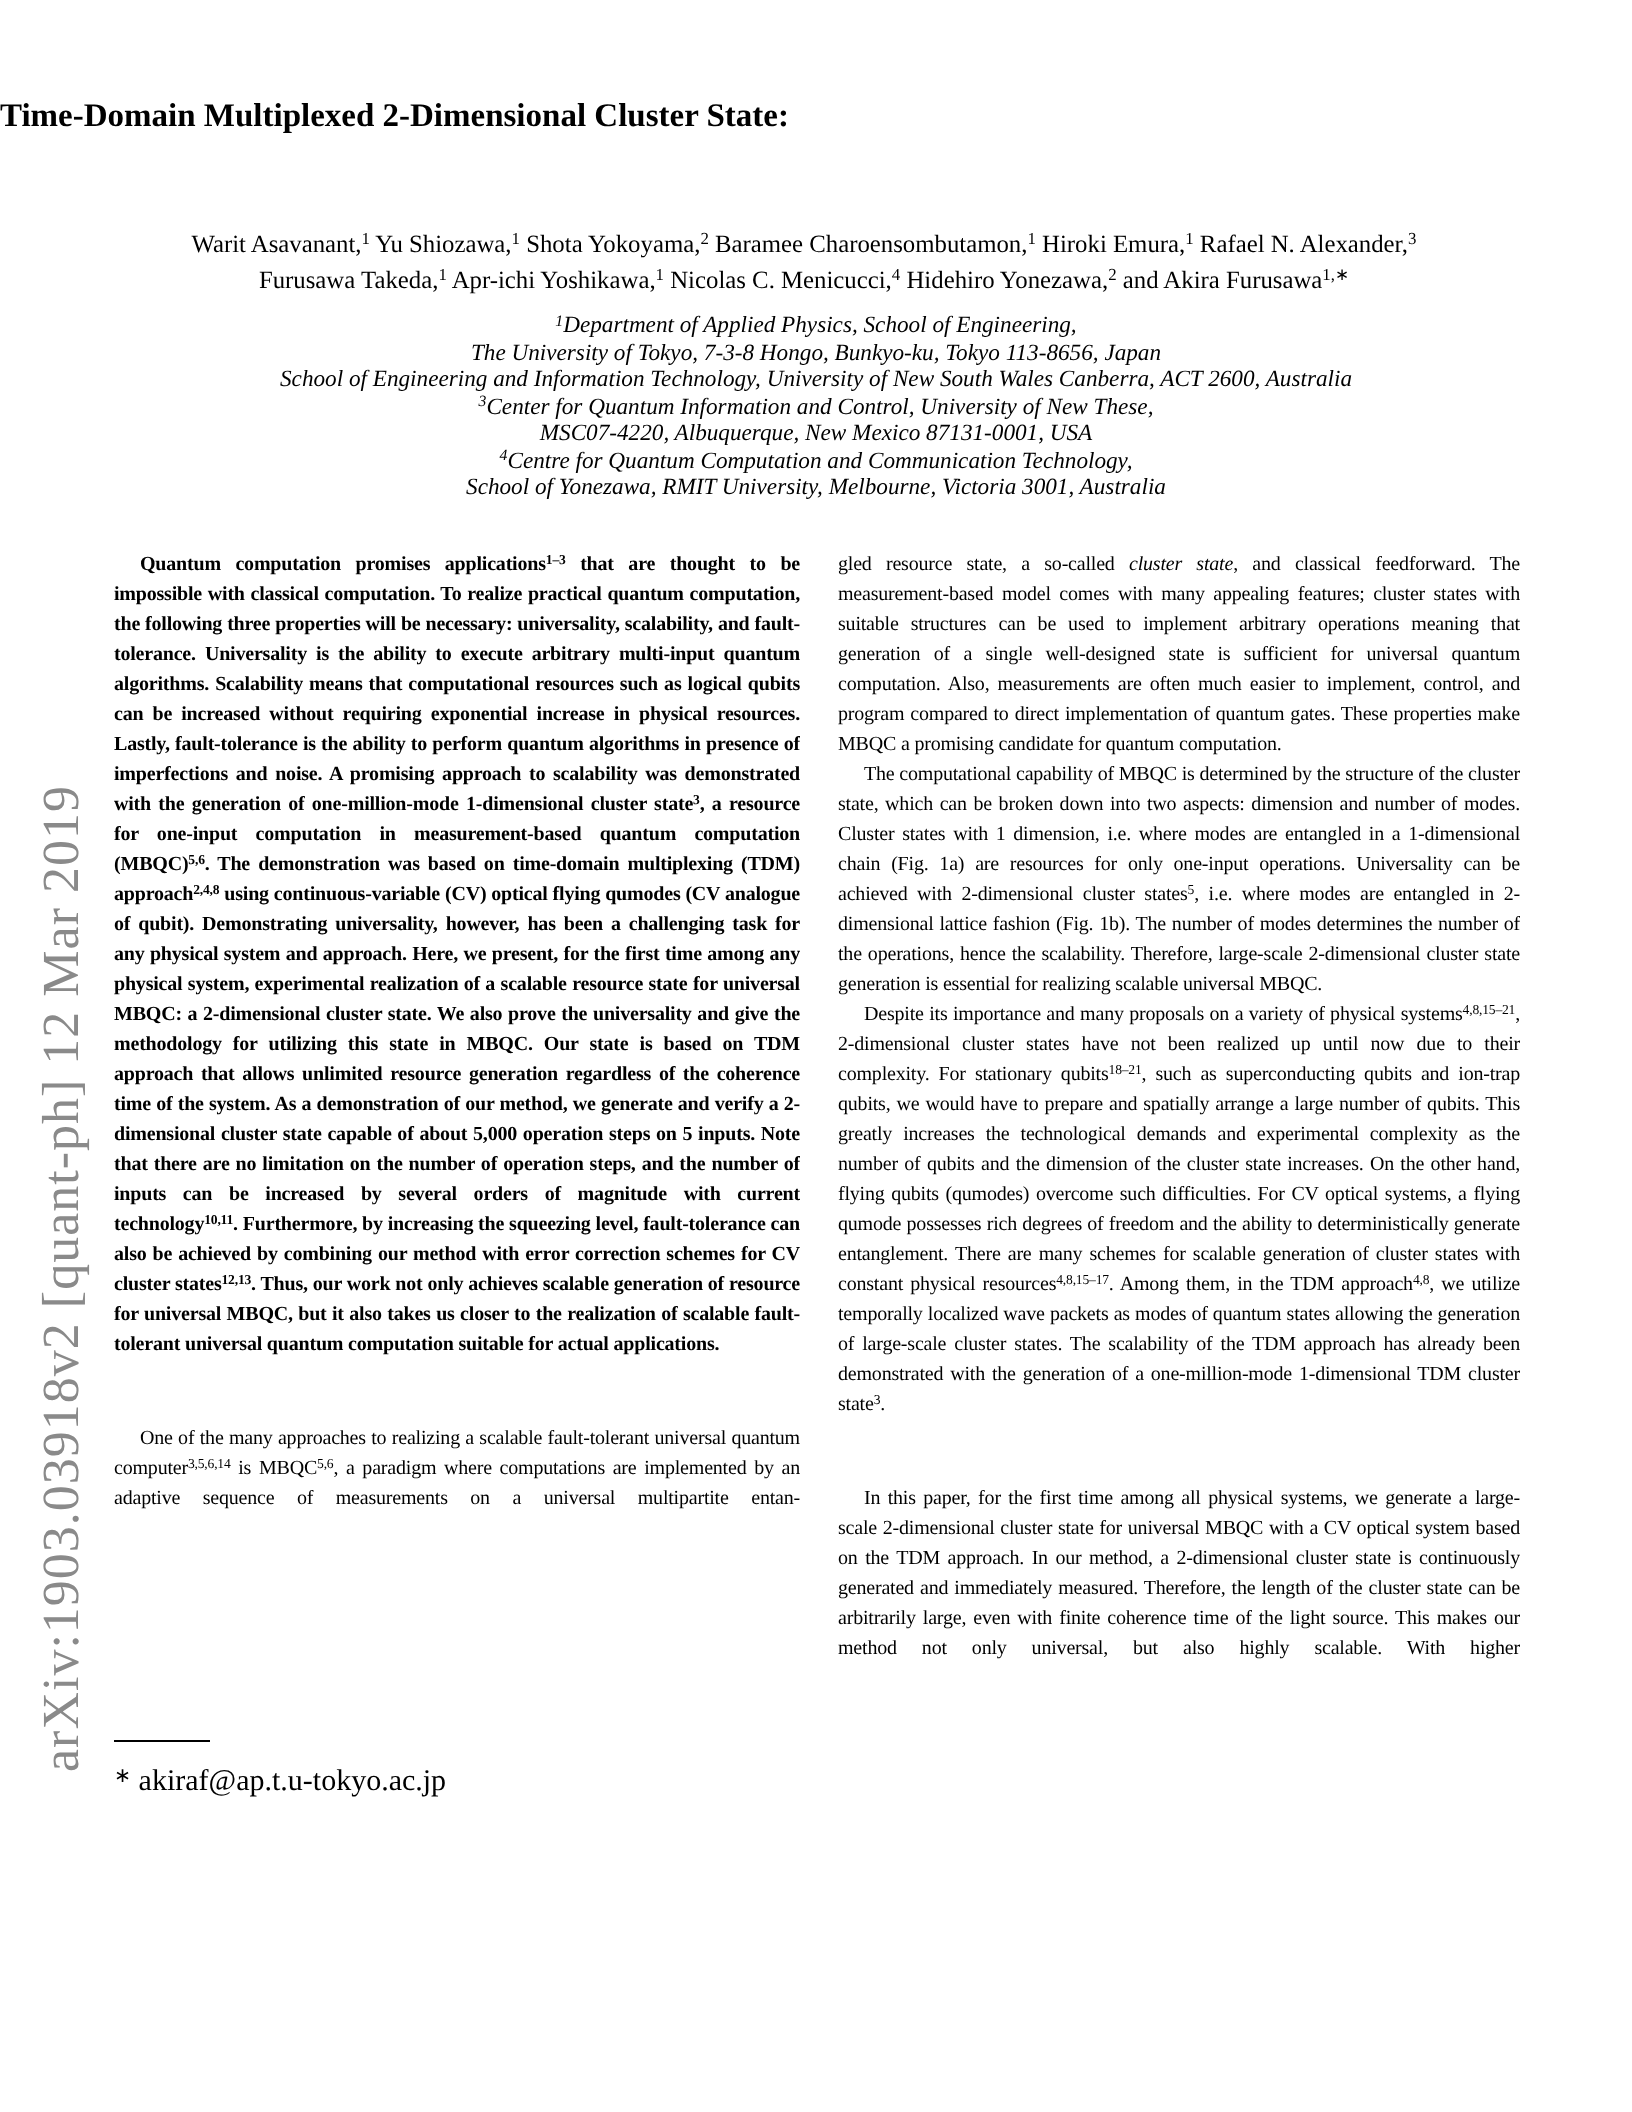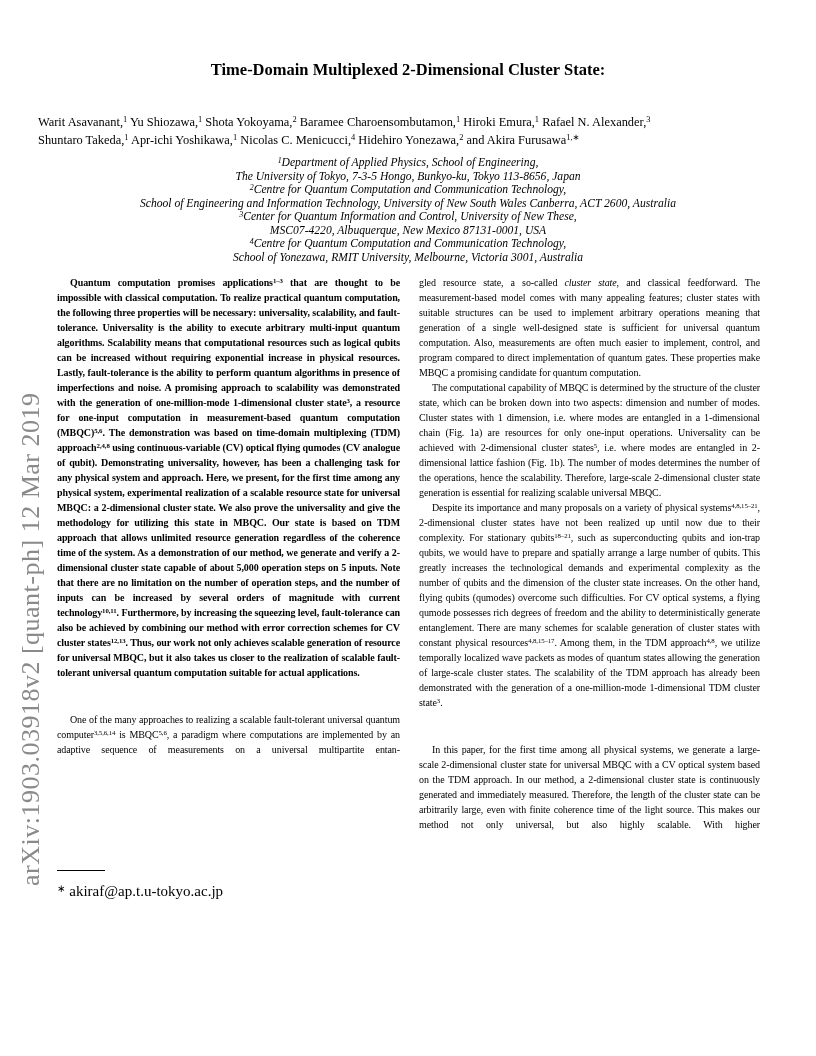--- a/index.html
+++ b/index.html
@@ -8,26 +8,26 @@
     background:#ffffff; color:#000000; overflow:hidden;
     font-family:"Liberation Serif", serif;
   }
   .watermark {
     position:absolute; left:16px; top:886px;
     transform:rotate(-90deg); transform-origin:0 0;
     font-size:26px; letter-spacing:0.5px; white-space:nowrap;
     color:#8a8a8a;
   }
   .title-block {
-    position:absolute; top:60px; left:0; right:0;
-    text-align:center; font-weight:bold; font-size:16.5px; line-height:19.5px;
+    position:absolute; top:48px; left:0; right:0;
+    text-align:left; font-weight:bold; font-size:16.5px; line-height:19.5px;
   }
   .author-block {
-    position:absolute; top:114px; left:38px; right:30px;
-    font-size:12.4px; line-height:17.5px;
+    position:absolute; top:114px; left:18px; right:30px;
+    text-align:center; font-size:12.4px; line-height:17.5px;
   }
   .affil-block {
     position:absolute; top:156px; left:30px; right:30px;
     text-align:center; font-style:italic; font-size:11.6px; line-height:13.5px;
   }
   .col {
     position:absolute; top:275px; overflow:hidden;
     font-size:10px; line-height:15px; letter-spacing:-0.1px;
     text-align:justify;
   }
@@ -54,27 +54,26 @@
 <div class="page">
 
   <div class="watermark">arXiv:1903.03918v2  [quant-ph]  12 Mar 2019</div>
 
   <div class="title-block">
     <div>Time-Domain Multiplexed 2-Dimensional Cluster State:</div>
   </div>
 
   <div class="author-block">
     <div><span>Warit Asavanant,</span><sup>1</sup><span> Yu Shiozawa,</span><sup>1</sup><span> Shota Yokoyama,</span><sup>2</sup><span> Baramee Charoensombutamon,</span><sup>1</sup><span> Hiroki Emura,</span><sup>1</sup><span> Rafael N. Alexander,</span><sup>3</sup></div>
-    <div><span>Shuntaro Takeda,</span><sup>1</sup><span> Apr-ichi Yoshikawa,</span><sup>1</sup><span> Nicolas C. Menicucci,</span><sup>4</sup><span> Hidehiro Yonezawa,</span><sup>2</sup><span> and Akira Furusawa</span><sup>1,∗</sup></div>
+    <div><span>Furusawa Takeda,</span><sup>1</sup><span> Apr-ichi Yoshikawa,</span><sup>1</sup><span> Nicolas C. Menicucci,</span><sup>4</sup><span> Hidehiro Yonezawa,</span><sup>2</sup><span> and Akira Furusawa</span><sup>1,∗</sup></div>
   </div>
 
   <div class="affil-block">
       <div><sup>1</sup><span>Department of Applied Physics, School of Engineering,</span></div>
-      <div><span>The University of Tokyo, 7-3-5 Hongo, Bunkyo-ku, Tokyo 113-8656, Japan</span></div>
-      <div><sup>2</sup><span>Centre for Quantum Computation and Communication Technology,</span></div>
+      <div><span>The University of Tokyo, 7-3-8 Hongo, Bunkyo-ku, Tokyo 113-8656, Japan</span></div>
       <div><span>School of Engineering and Information Technology, University of New South Wales Canberra, ACT 2600, Australia</span></div>
       <div><sup>3</sup><span>Center for Quantum Information and Control, University of New These,</span></div>
       <div><span>MSC07-4220, Albuquerque, New Mexico 87131-0001, USA</span></div>
       <div><sup>4</sup><span>Centre for Quantum Computation and Communication Technology,</span></div>
       <div><span>School of Yonezawa, RMIT University, Melbourne, Victoria 3001, Australia</span></div>
     </div>
 
   <div class="col col-left">
       <p class="para indent bold"><span>Quantum computation promises applications</span><sup>1–3</sup><span> that are thought to be impossible with classical computation. To realize practical quantum computation, the following three properties will be necessary: universality, scalability, and fault-tolerance. Universality is the ability to execute arbitrary multi-input quantum algorithms. Scalability means that computational resources such as logical qubits can be increased without requiring exponential increase in physical resources. Lastly, fault-tolerance is the ability to perform quantum algorithms in presence of imperfections and noise. A promising approach to scalability was demonstrated with the generation of one-million-mode 1-dimensional cluster state</span><sup>3</sup><span>, a resource for one-input computation in measurement-based quantum computation (MBQC)</span><sup>5,6</sup><span>. The demonstration was based on time-domain multiplexing (TDM) approach</span><sup>2,4,8</sup><span> using continuous-variable (CV) optical flying qumodes (CV analogue of qubit). Demonstrating universality, however, has been a challenging task for any physical system and approach. Here, we present, for the first time among any physical system, experimental realization of a scalable resource state for universal MBQC: a 2-dimensional cluster state. We also prove the universality and give the methodology for utilizing this state in MBQC. Our state is based on TDM approach that allows unlimited resource generation regardless of the coherence time of the system. As a demonstration of our method, we generate and verify a 2-dimensional cluster state capable of about 5,000 operation steps on 5 inputs. Note that there are no limitation on the number of operation steps, and the number of inputs can be increased by several orders of magnitude with current technology</span><sup>10,11</sup><span>. Furthermore, by increasing the squeezing level, fault-tolerance can also be achieved by combining our method with error correction schemes for CV cluster states</span><sup>12,13</sup><span>. Thus, our work not only achieves scalable generation of resource for universal MBQC, but it also takes us closer to the realization of scalable fault-tolerant universal quantum computation suitable for actual applications.</span></p>
       <p class="para indent jlast"><span>One of the many approaches to realizing a scalable fault-tolerant universal quantum computer</span><sup>3,5,6,14</sup><span> is MBQC</span><sup>5,6</sup><span>, a paradigm where computations are implemented by an adaptive sequence of measurements on a universal multipartite entan-</span></p>

